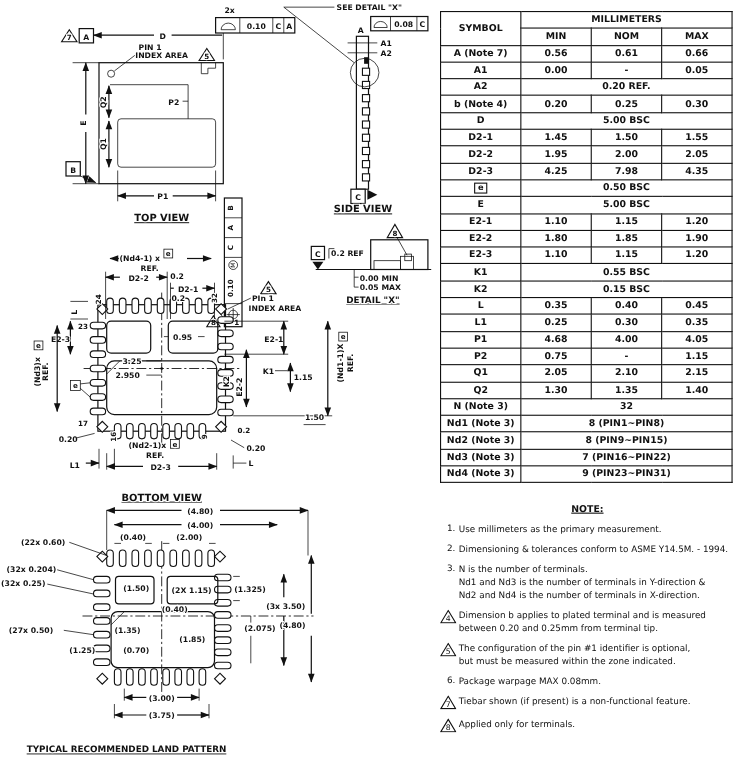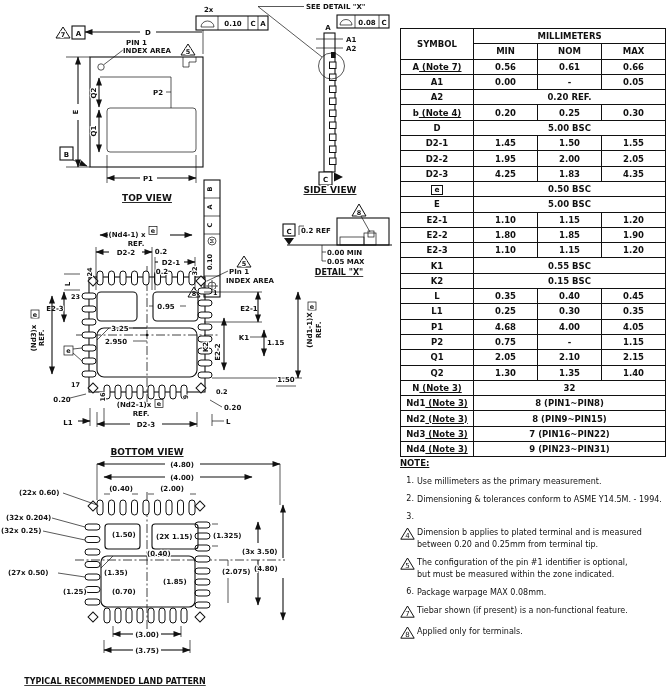--- a/index.html
+++ b/index.html
@@ -10,28 +10,28 @@
   .lb6{font-size:6.5px;font-weight:bold;paint-order:stroke;stroke:#fff;stroke-width:2px;}
   .ttl{font-size:9px;font-weight:bold;text-decoration:underline;paint-order:stroke;stroke:#fff;stroke-width:2px;}
   .ttl8{font-size:8px;font-weight:bold;text-decoration:underline;paint-order:stroke;stroke:#fff;stroke-width:2px;}
   .ln{stroke:#111;stroke-width:1.1;fill:none;}
   .lt{stroke:#111;stroke-width:0.7;fill:none;}
   .cl{stroke:#111;stroke-width:0.8;fill:none;stroke-dasharray:9 2.5 2 2.5;}
   .pad{fill:#fff;stroke:#111;stroke-width:1;}
   .flag{fill:#fff;stroke:#111;stroke-width:1;}
   .dbox{fill:#fff;stroke:#111;stroke-width:1.1;}
   .fil{fill:#111;stroke:none;}
-  .dim-table{position:absolute;left:400px;top:28px;width:266px;}
+  .dim-table{position:absolute;left:400px;top:10px;width:266px;}
   .dim-table table{border-collapse:collapse;width:100%;table-layout:fixed;}
   .dim-table th,.dim-table td{border:1px solid #111;font-size:8.5px;font-weight:bold;
       text-align:center;height:14.3px;padding:0;overflow:hidden;white-space:nowrap;}
-  .note-ref{text-decoration:underline;}
+  .note-ref{}
   .boxed{display:inline-block;border:1px solid #111;line-height:8px;padding:0 2px;font-size:7.5px;}
   .notes{position:absolute;left:400px;top:458px;width:268px;}
-  .notes-heading{font-size:8.5px;font-weight:bold;text-decoration:underline;margin-bottom:8px;}
+  .notes-heading{font-size:8.5px;font-weight:bold;text-decoration:underline;margin-bottom:8px;text-align:center;}
   .note-item{display:flex;margin-bottom:6px;}
   .note-marker{width:17px;flex:0 0 17px;font-size:8px;text-align:right;padding-right:3px;box-sizing:border-box;}
   .note-lines{font-size:8px;line-height:12px;}
 </style>
 </head>
 <body>
 
 <div class="canvas">
 
 <svg width="668" height="700" viewBox="0 0 668 700">
@@ -498,21 +498,21 @@
           </tr>
           <tr>
             <td><span>D2-2</span></td>
             <td>1.95</td>
             <td>2.00</td>
             <td>2.05</td>
           </tr>
           <tr>
             <td><span>D2-3</span></td>
             <td>4.25</td>
-            <td>1.83</td>
+            <td>7.98</td>
             <td>4.35</td>
           </tr>
           <tr>
             <td><span class="boxed">e</span></td>
             <td colspan="3">0.50 BSC</td>
           </tr>
           <tr>
             <td><span>E</span></td>
             <td colspan="3">5.00 BSC</td>
           </tr>
@@ -613,20 +613,25 @@
           </div>
         </div>
         <div class="note-item">
           <div class="note-marker">2.</div>
           <div class="note-lines">
             <div>Dimensioning &amp; tolerances conform to ASME Y14.5M. - 1994.</div>
           </div>
         </div>
         <div class="note-item">
           <div class="note-marker">3.</div>
+          <div class="note-lines">
+            <div>N is the number of terminals.</div>
+            <div>Nd1 and Nd3 is the number of terminals in Y-direction &amp;</div>
+            <div>Nd2 and Nd4 is the number of terminals in X-direction.</div>
+          </div>
         </div>
         <div class="note-item">
           <div class="note-marker"><svg width="15" height="13" viewBox="0 0 15 13">
               <polygon points="7.5,1 14.2,12.2 0.8,12.2" fill="none" stroke="#111"></polygon>
               <text x="7.5" y="10.8" text-anchor="middle" font-size="7" font-family="DejaVu Sans" fill="#111">4</text>
             </svg></div>
           <div class="note-lines">
             <div>Dimension b applies to plated terminal and is measured</div>
             <div>between 0.20 and 0.25mm from terminal tip.</div>
           </div>

